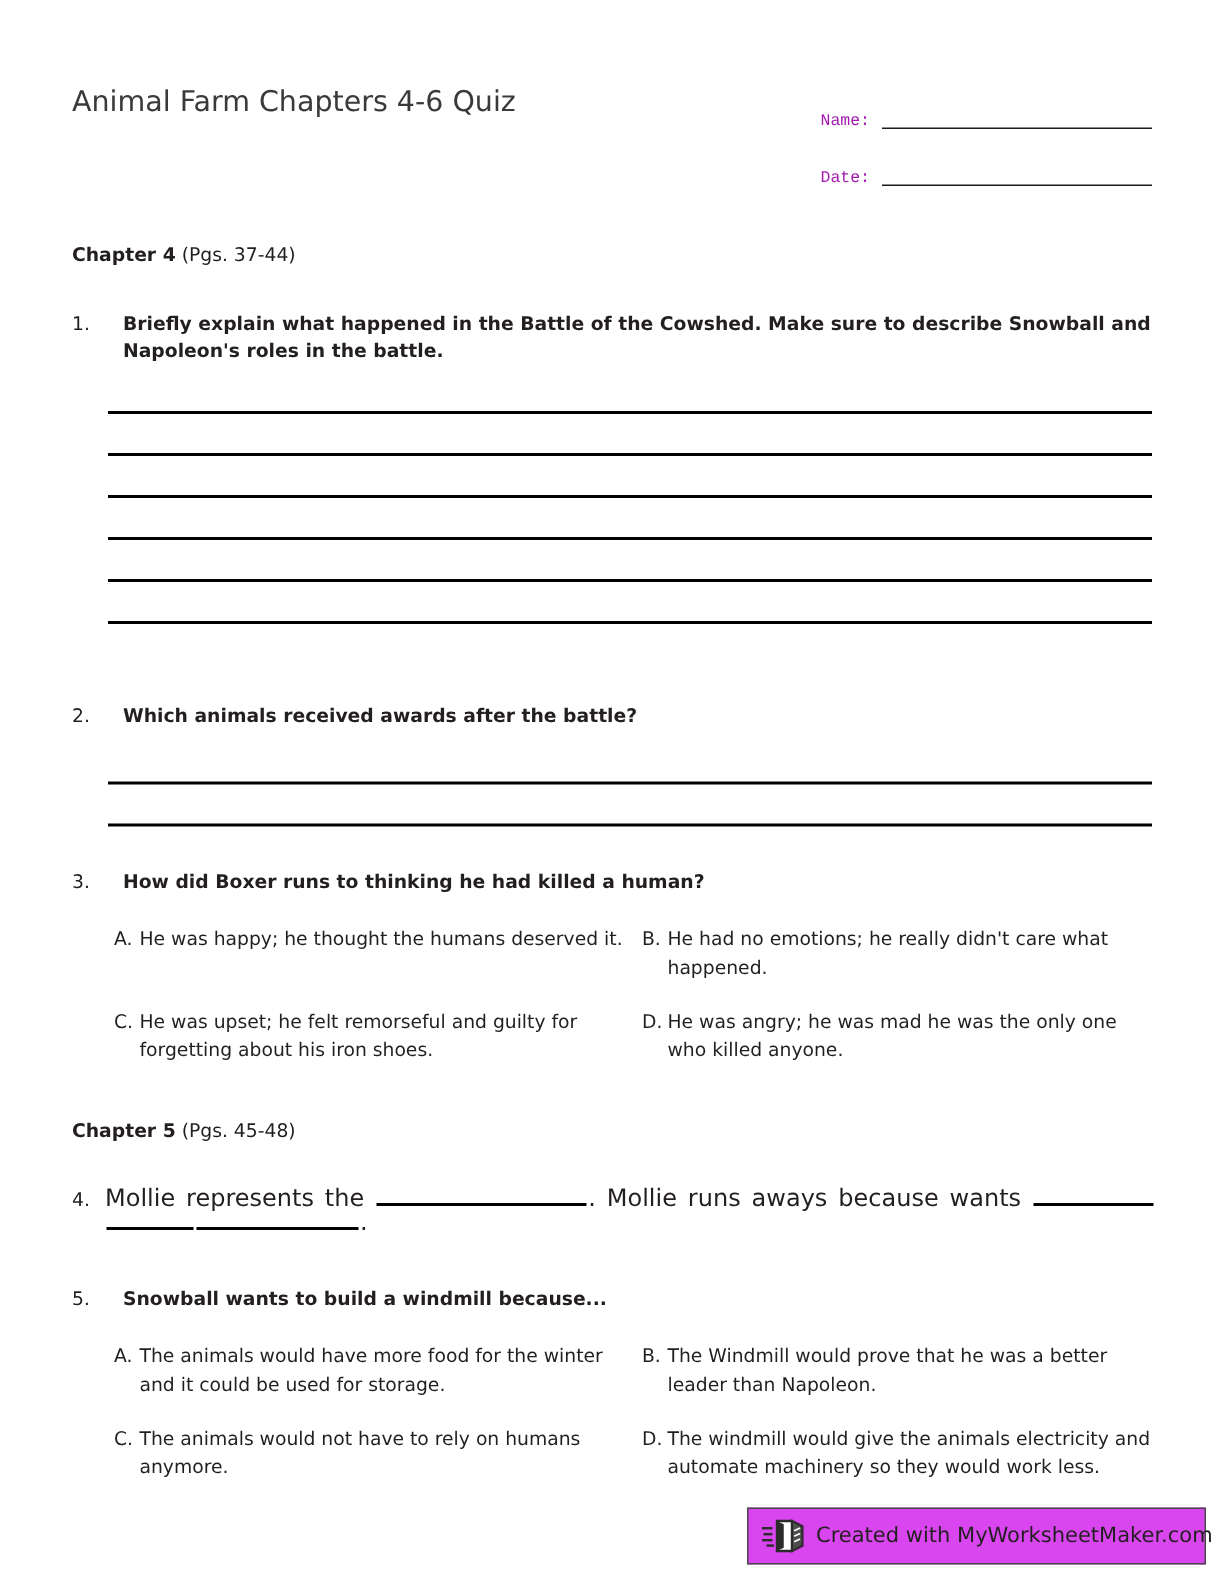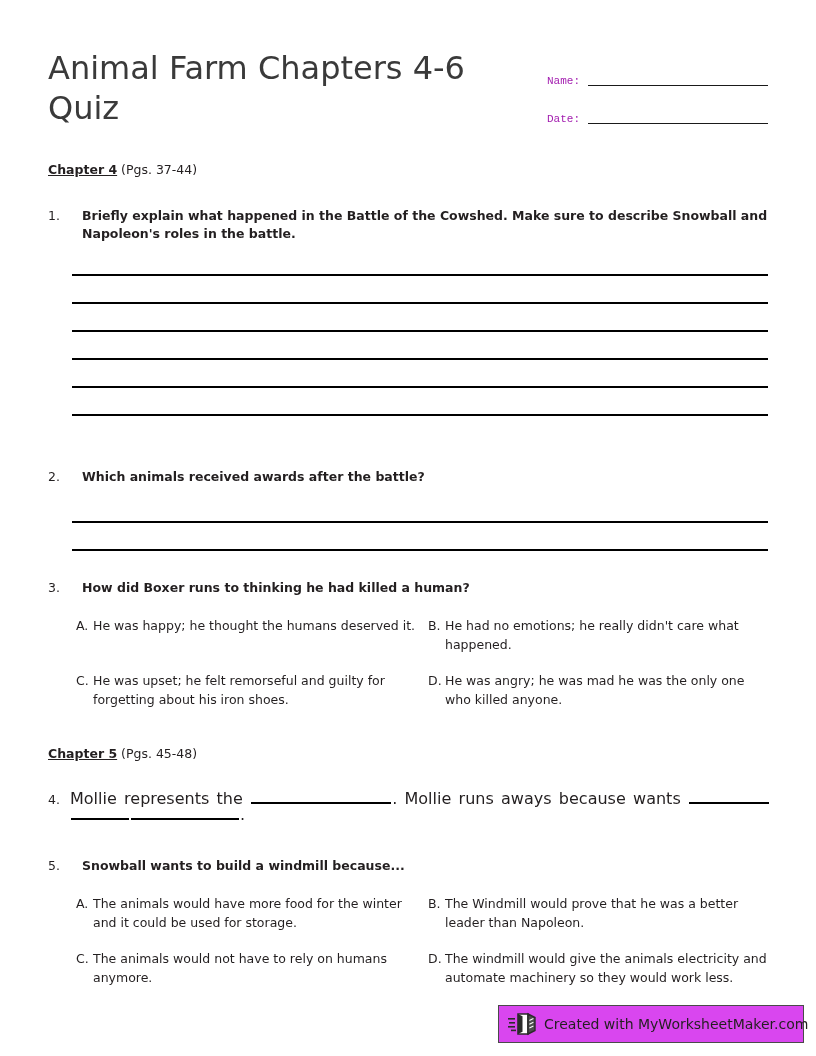--- a/index.html
+++ b/index.html
@@ -27,21 +27,21 @@
   .header {
     position: absolute;
     left: 48px;
     top: 44px;
     width: 720px;
     display: flex;
     align-items: flex-start;
     justify-content: space-between;
   }
   .doc-title {
-    font-size: 32px;
+    font-size: 19px;
     line-height: 40px;
     font-weight: 400;
     color: #3a3a3a;
     letter-spacing: 0px;
     max-width: 420px;
     margin: 0;
     padding-top: 4px;
   }
   .namedate {
     width: 248px;
@@ -71,21 +71,20 @@
   
   .chapter-head {
     position: absolute;
     left: 48px;
     font-size: 12.5px;
     color: #231f20;
     white-space: nowrap;
   }
   .chapter-head .ch-name {
     font-weight: bold;
-    text-decoration: underline;
   }
   .chapter-head .ch-pages {
     font-weight: normal;
   }
 
   
   .question {
     position: absolute;
     left: 48px;
     width: 722px;

